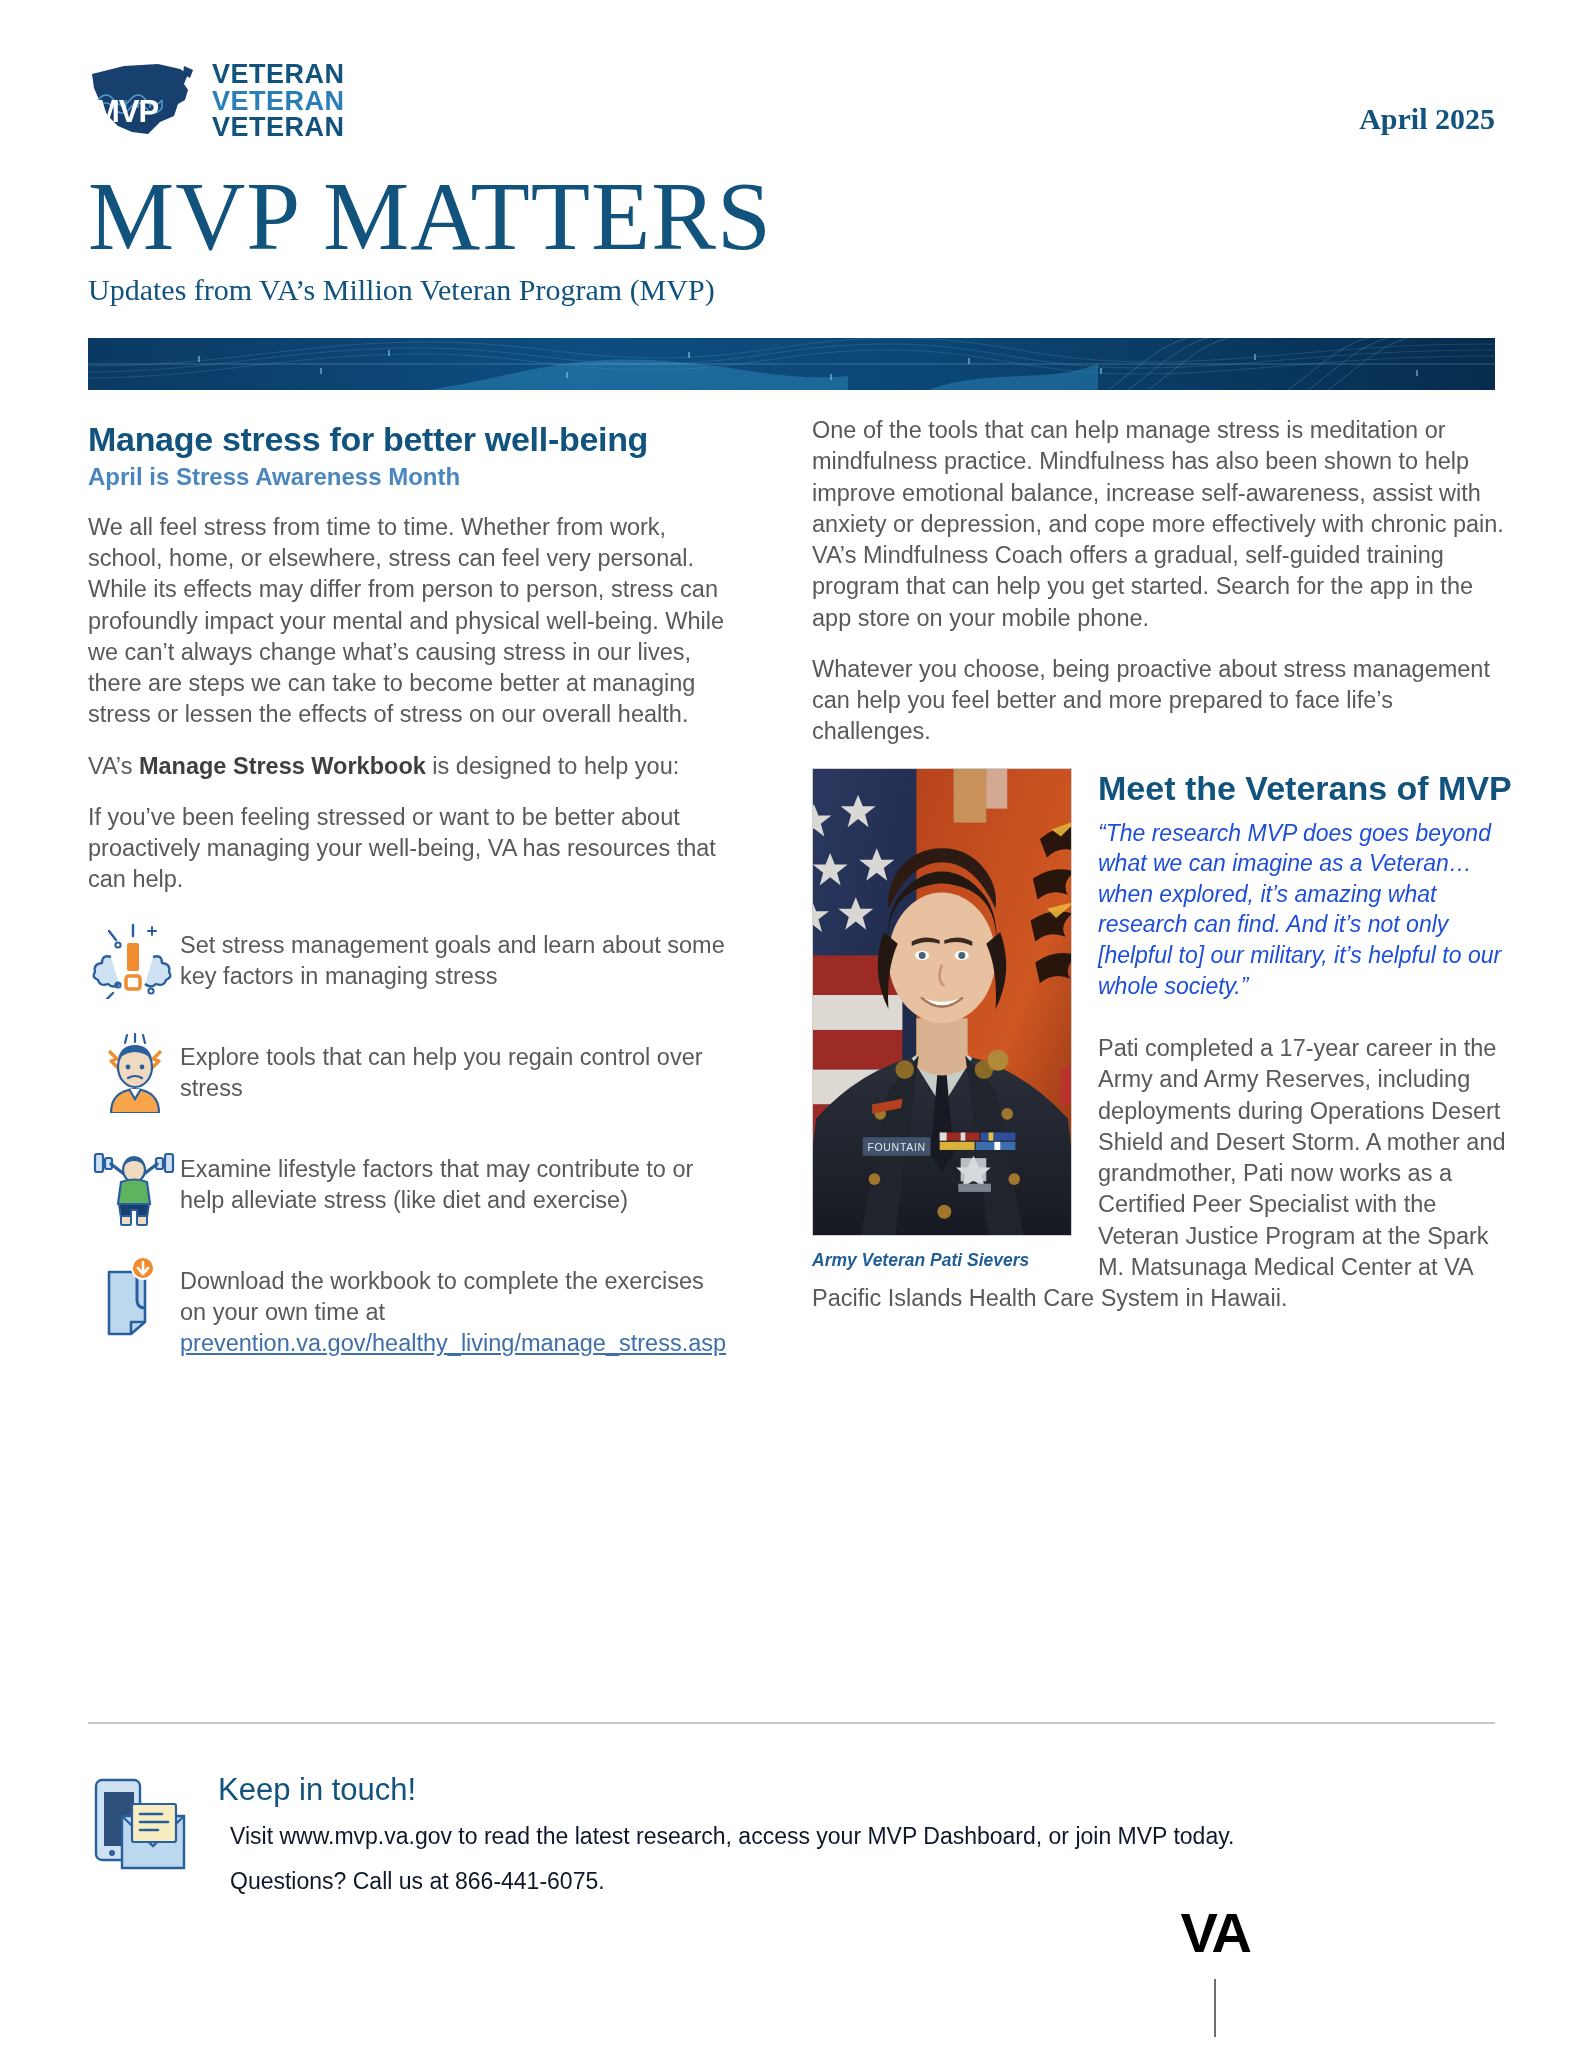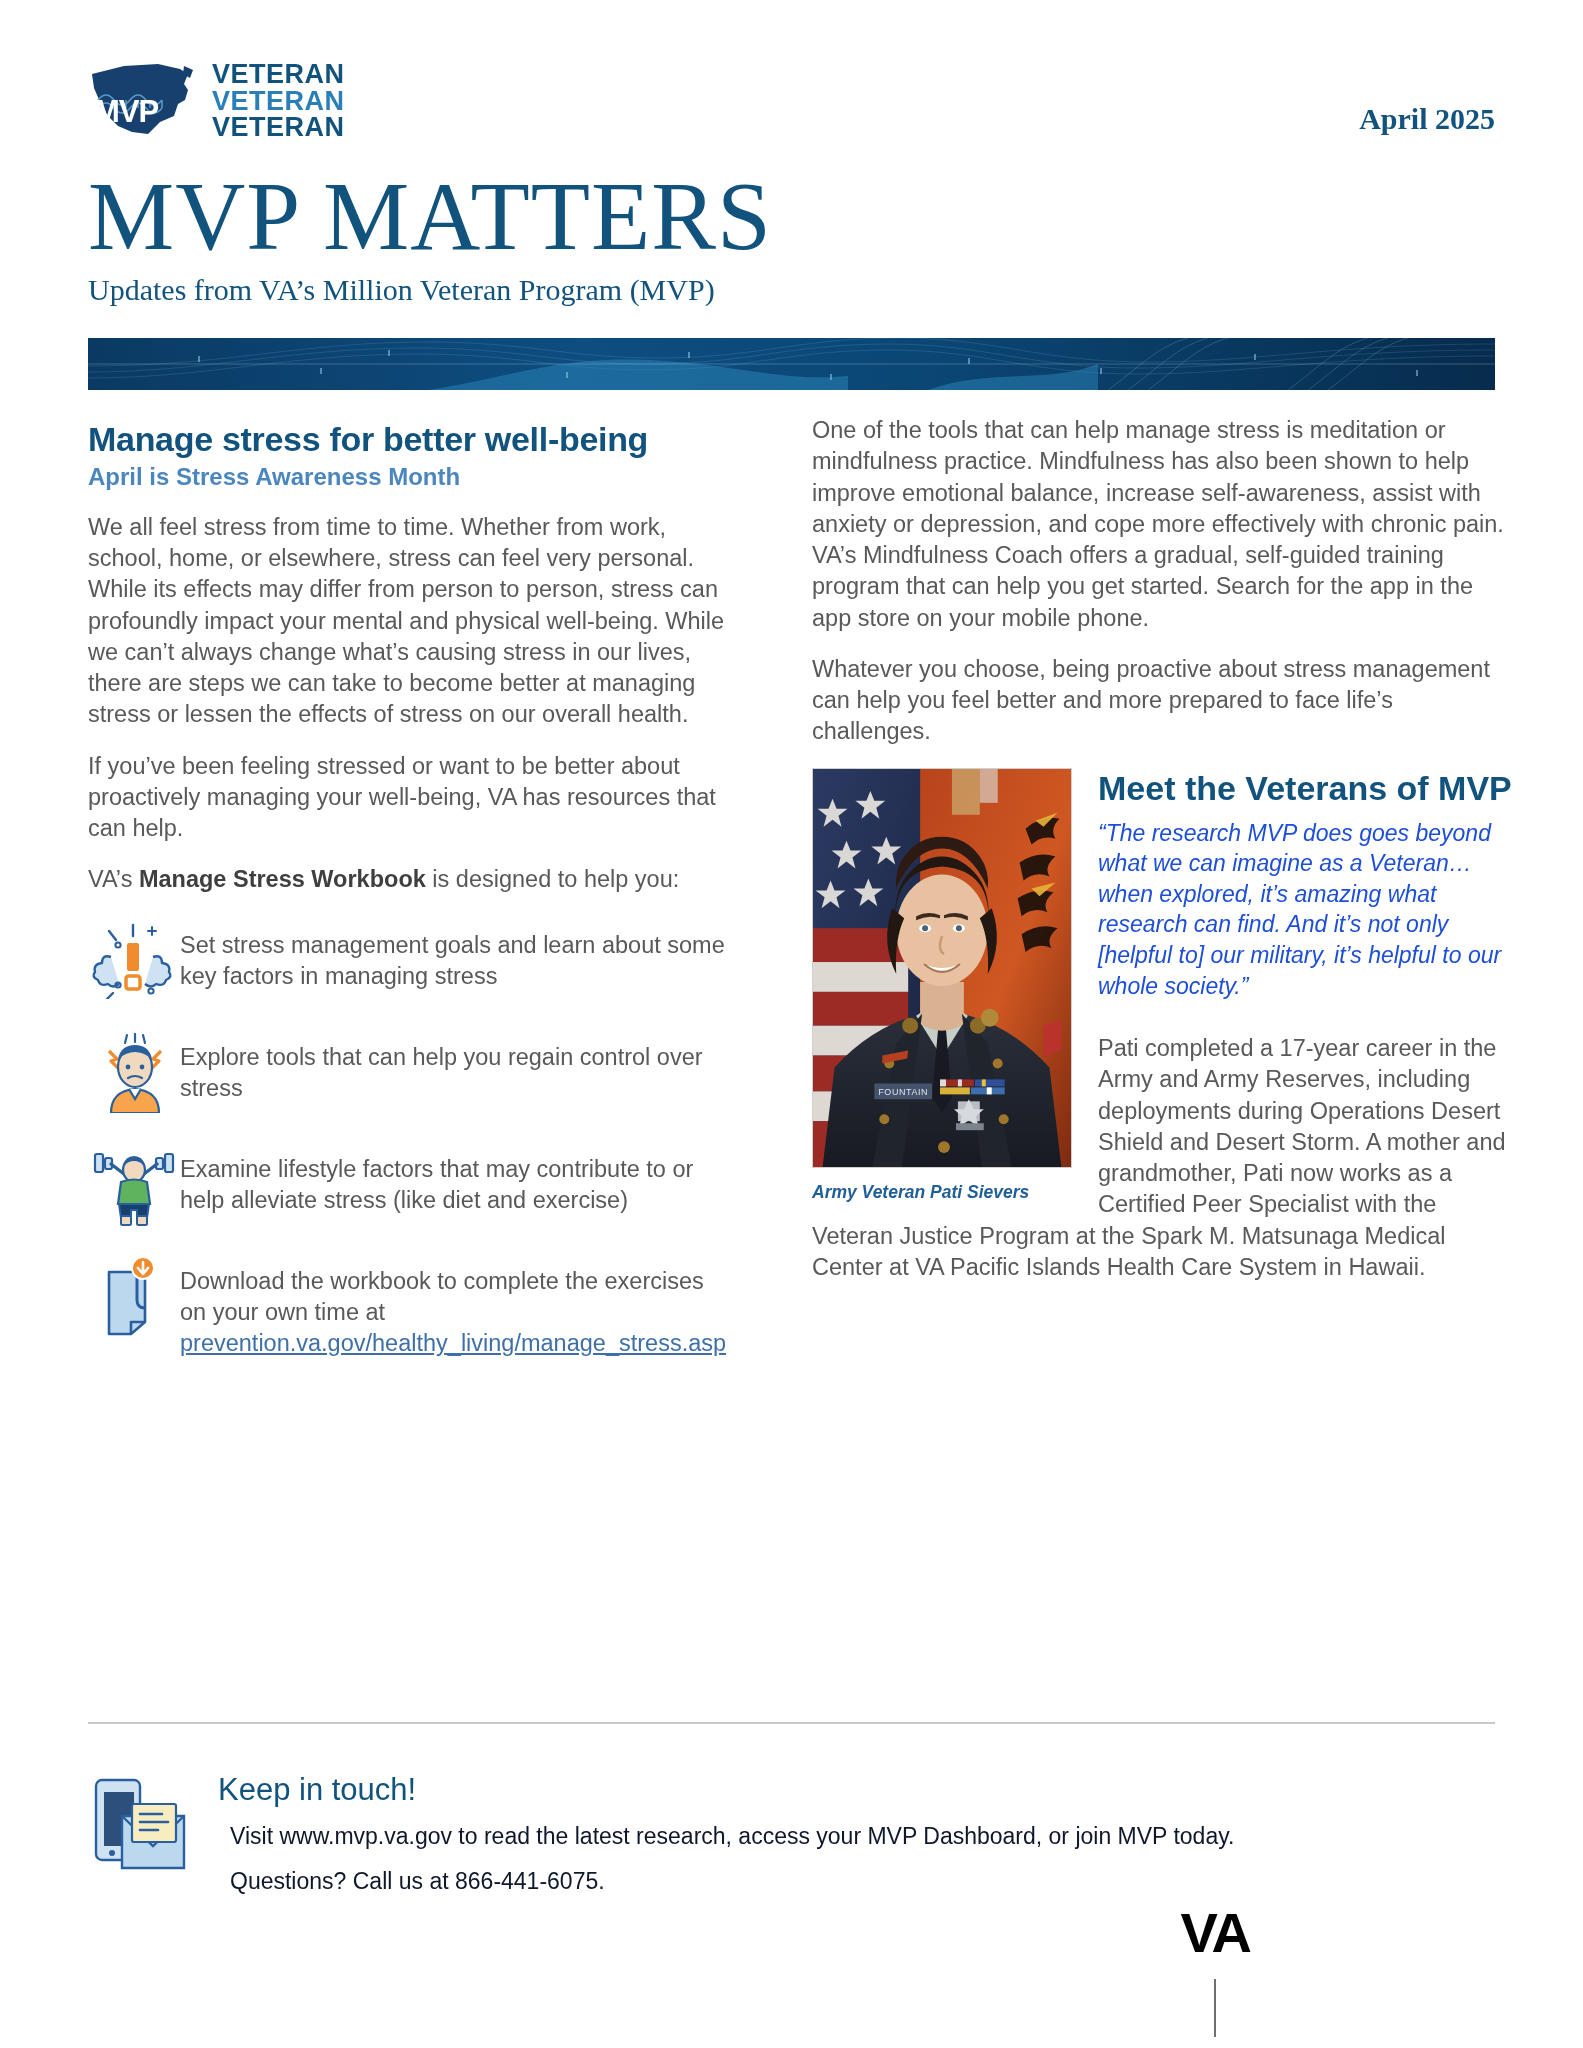--- a/index.html
+++ b/index.html
@@ -83,21 +83,21 @@
   .feature-icon svg { display: block; }
   .feature-text { font-size: 23.5px; line-height: 1.33; color: #58595b; padding-top: 8px; }
   .feature-text a { color: #3f6fa8; text-decoration: underline; word-break: break-word; }
 
   
   .veteran-block { position: relative; margin-top: 6px; }
   .photo-wrap {
     float: left; width: 260px; margin: 0 26px 6px 0;
   }
   .photo {
-    width: 260px; height: 400px; border: 1px solid #cfcfcf;
+    width: 260px; height: 468px; border: 1px solid #cfcfcf;
     background: #2a1d18; position: relative; overflow: hidden;
   }
   .photo svg { display: block; width: 100%; height: 100%; }
   .photo-caption {
     font-size: 17.5px; font-style: italic; font-weight: bold;
     color: #1f5e96; margin-top: 14px; line-height: 1.2;
   }
   h2.veteran-title {
     font-size: 34px; font-weight: bold; color: #12537e;
     margin: 0 0 10px 0; line-height: 1.18;
@@ -214,22 +214,22 @@
         <line x1="0" y1="26" x2="1407" y2="26"></line>
       </g>
     </svg>
   </div>
 
   <div class="col-left">
     <h2 class="section-title">Manage stress for better well-being</h2>
     <h3 class="section-sub">April is Stress Awareness Month</h3>
 
     <p class="body">We all feel stress from time to time. Whether from work, school, home, or elsewhere, stress can feel very personal. While its effects may differ from person to person, stress can profoundly impact your mental and physical well-being. While we can’t always change what’s causing stress in our lives, there are steps we can take to become better at managing stress or lessen the effects of stress on our overall health.</p>
+    <p class="body"><span>VA’s </span><b>Manage Stress Workbook</b><span> is designed to help you:</span></p>
     <p class="body">If you’ve been feeling stressed or want to be better about proactively managing your well-being, VA has resources that can help.</p>
-    <p class="body"><span>VA’s </span><b>Manage Stress Workbook</b><span> is designed to help you:</span></p>
 
     <div class="feature-list">
 
       <div class="feature-item">
         <div class="feature-icon">
           <svg width="86" height="76" viewBox="0 0 86 76">
             <g stroke="#2a5f9e" stroke-width="2.4" fill="#cfe2f3" stroke-linejoin="round">
               <path d="M20 34 q-9 -3 -9 6 q-9 1 -7 9 q-4 5 3 8 q2 7 10 4 q5 5 11 0"></path>
               <path d="M62 34 q9 -3 9 6 q9 1 7 9 q4 5 -3 8 q-2 7 -10 4 q-5 5 -11 0"></path>
             </g>

